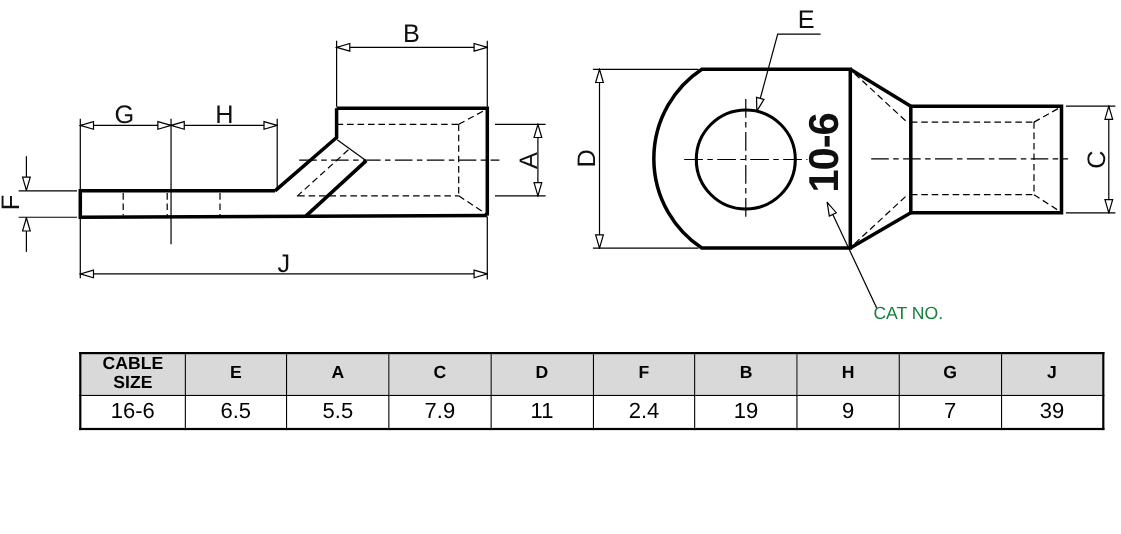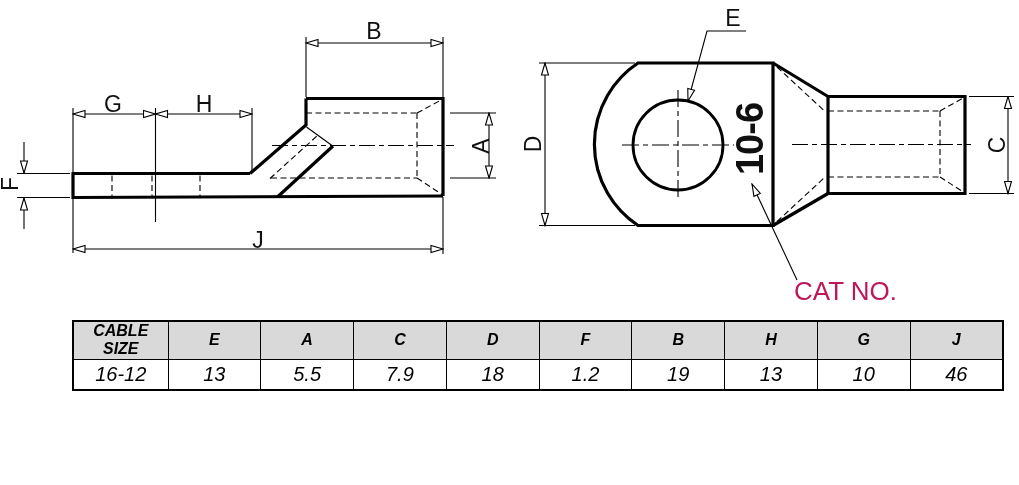--- a/index.html
+++ b/index.html
@@ -17,28 +17,27 @@
     position:absolute;color:#101010;font-size:23px;line-height:1;
     white-space:nowrap;transform:translate(-50%,-50%);
   }
   .rot{transform:translate(-50%,-50%) rotate(-90deg);}
   .marking{
     position:absolute;color:#101010;font-size:38px;font-weight:bold;
     letter-spacing:-1px;line-height:1;white-space:nowrap;
     transform:translate(-50%,-50%) rotate(-90deg);
   }
   .catno{
-    position:absolute;left:794px;top:277px;color:#be185d;font-size:26px;
+    position:absolute;left:794px;top:277px;color:#15803d;font-size:16px;
     line-height:1.1;white-space:nowrap;text-align:center;
   }
   table.spec{
     position:absolute;left:72px;top:320px;width:932px;
     border-collapse:collapse;table-layout:fixed;background:#fff;
     border:2px solid #000;
-    font-style:italic;
   }
   table.spec th,table.spec td{
     border:1.5px solid #000;text-align:center;vertical-align:middle;
     color:#000;padding:0;overflow:hidden;
   }
   table.spec th{
     background:#d9d9d9;font-size:16px;font-weight:bold;height:36px;line-height:1.15;
   }
   table.spec td{font-size:20px;height:29px;}
 </style>
@@ -159,26 +158,26 @@
         <th>D</th>
         <th>F</th>
         <th>B</th>
         <th>H</th>
         <th>G</th>
         <th>J</th>
       </tr>
     </thead>
     <tbody>
       <tr>
-        <td>16-12</td>
-        <td>13</td>
+        <td>16-6</td>
+        <td>6.5</td>
         <td>5.5</td>
         <td>7.9</td>
-        <td>18</td>
-        <td>1.2</td>
+        <td>11</td>
+        <td>2.4</td>
         <td>19</td>
-        <td>13</td>
-        <td>10</td>
-        <td>46</td>
+        <td>9</td>
+        <td>7</td>
+        <td>39</td>
       </tr>
     </tbody>
   </table>
 </div>
 
 </body></html>

